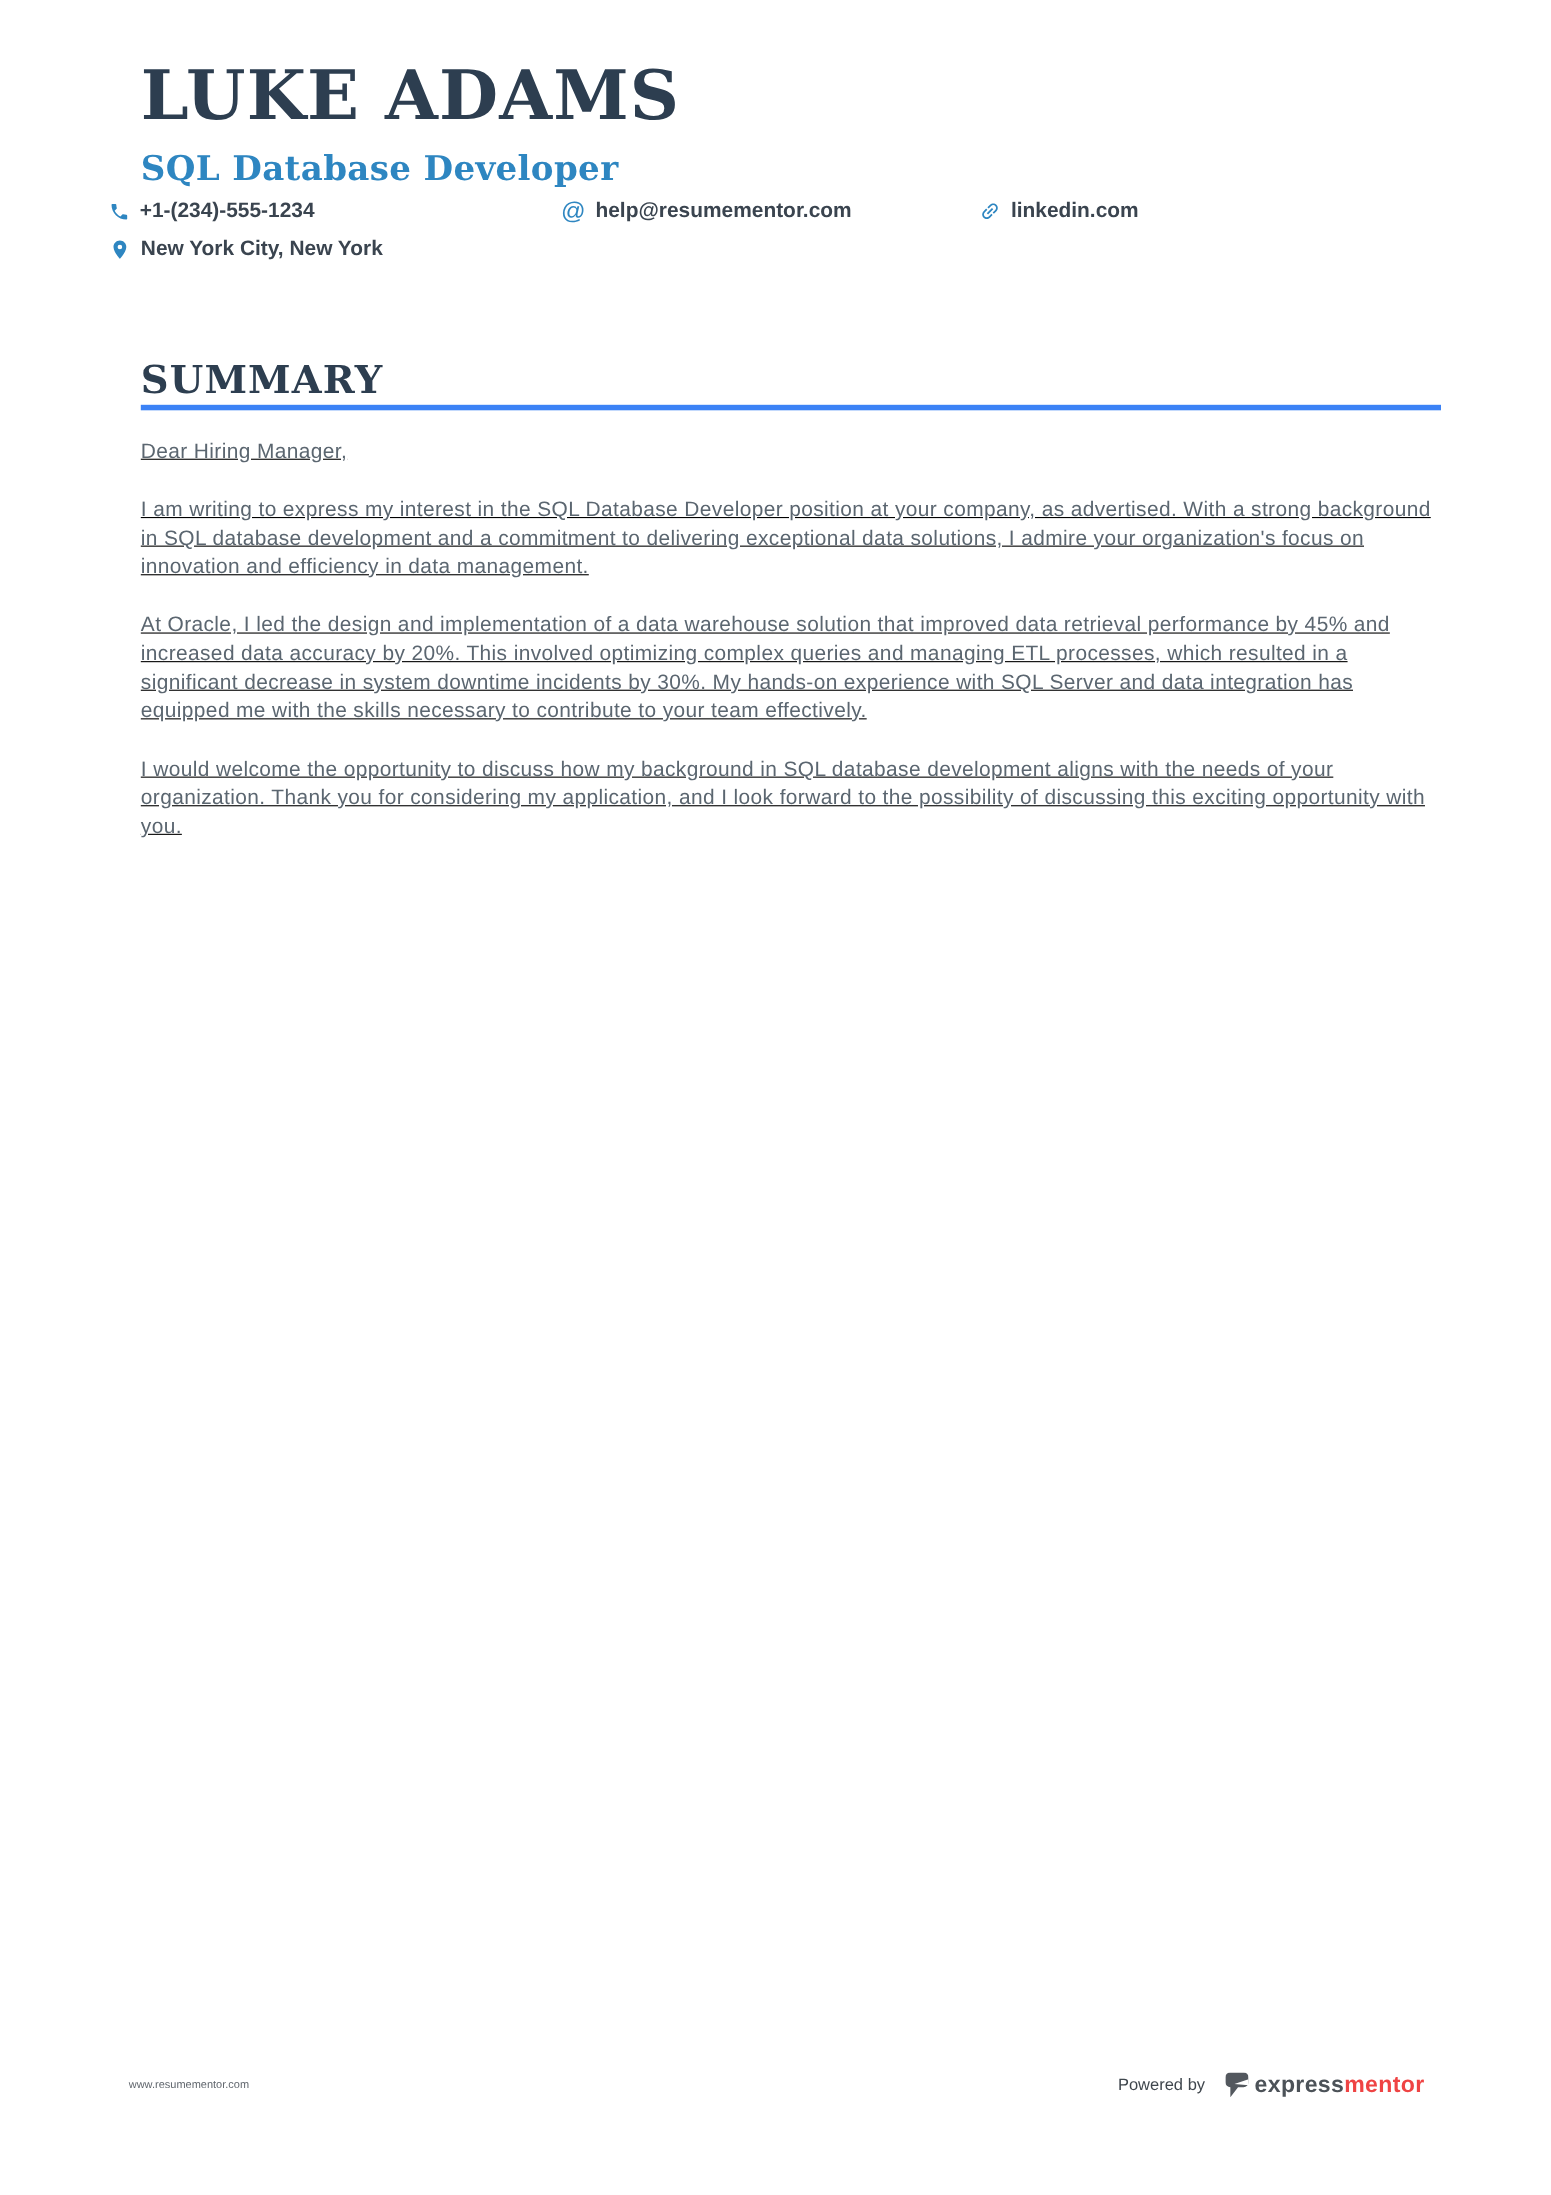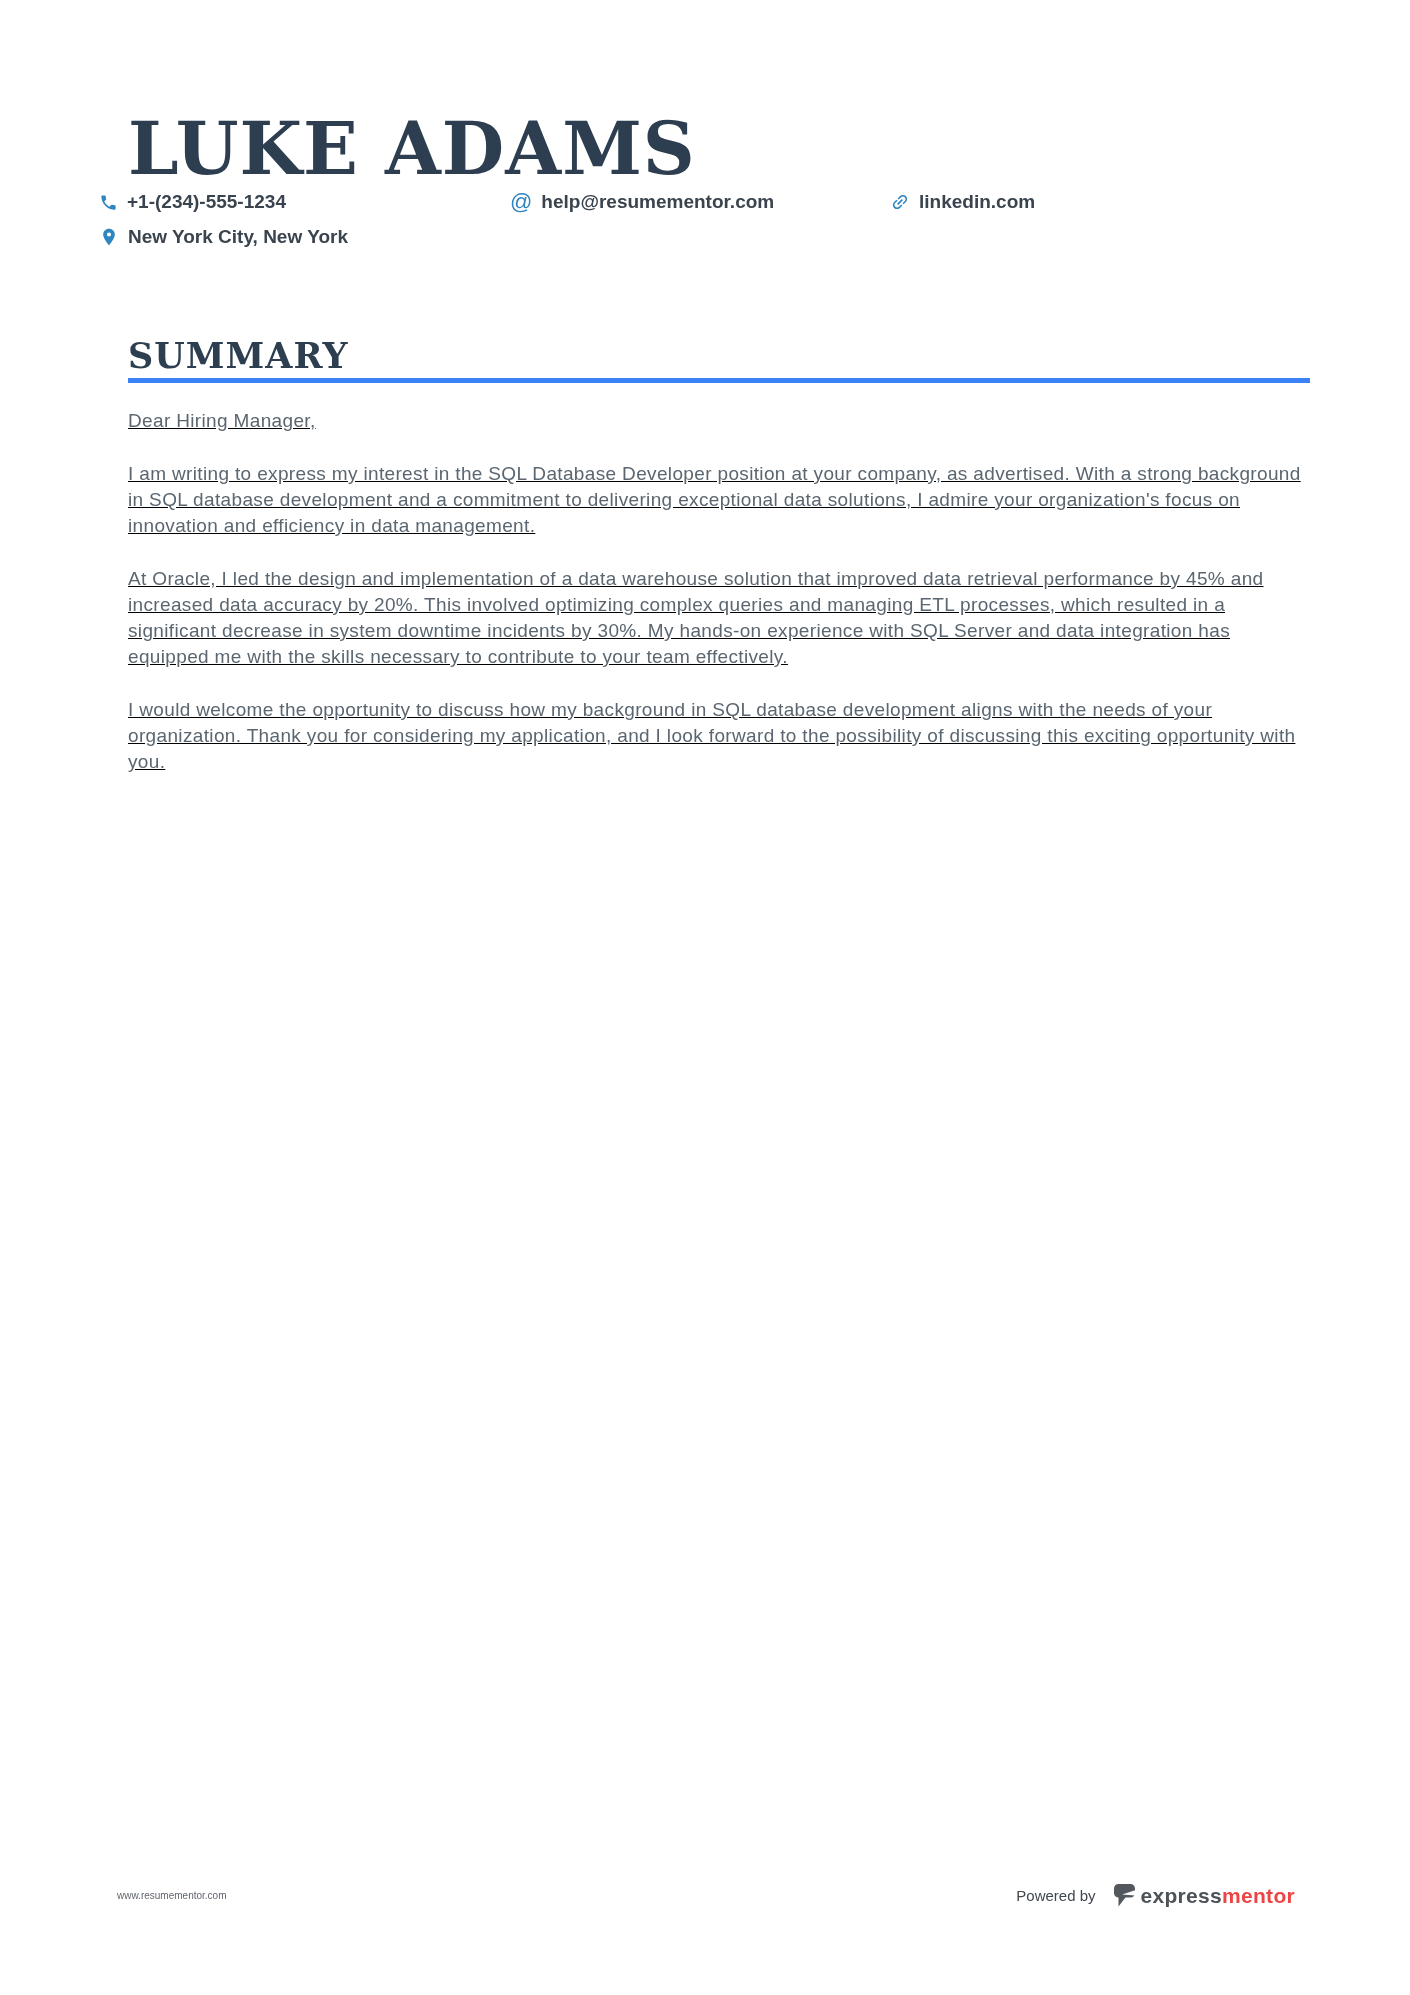--- a/index.html
+++ b/index.html
@@ -9,24 +9,24 @@
   .page {
     position:relative;
     width:1410px; height:1995px;
     background:#ffffff;
     overflow:hidden;
   }
   .content { padding:0 100px 0 128px; }
 
   
   .name {
-    padding-top:118px;
+    padding-top:56px;
     font-family:"DejaVu Serif", serif;
     font-weight:700;
-    font-size:72px;
+    font-size:62px;
     line-height:62px;
     letter-spacing:1px;
     color:#2d3e50;
   }
   .job-title {
     margin-top:21px;
     font-family:"DejaVu Serif", serif;
     font-weight:700;
     font-size:31px;
     line-height:31px;
@@ -89,20 +89,21 @@
   .brand-light { font-weight:700; color:#ef4444; }
 </style>
 </head>
 <body>
 
 <div class="page">
   <div class="content">
 
     <div>
       <h1 class="name">LUKE ADAMS</h1>
+      <h2 class="job-title">SQL Database Developer</h2>
 
       <div class="contact">
         <div class="c-item c-phone">
           <span>
             <svg width="19" height="19" viewBox="0 0 24 24">
                 <path fill="#2e86c1" d="M6.62 10.79c1.44 2.83 3.76 5.14 6.59 6.59l2.2-2.2c.27-.27.67-.36 1.02-.24 1.12.37 2.33.57 3.57.57.55 0 1 .45 1 1V20c0 .55-.45 1-1 1-9.39 0-17-7.61-17-17 0-.55.45-1 1-1h3.5c.55 0 1 .45 1 1 0 1.25.2 2.45.57 3.57.11.35.03.74-.25 1.02l-2.2 2.2z"></path>
               </svg>
           </span>
           <span>+1-(234)-555-1234</span>
         </div>

